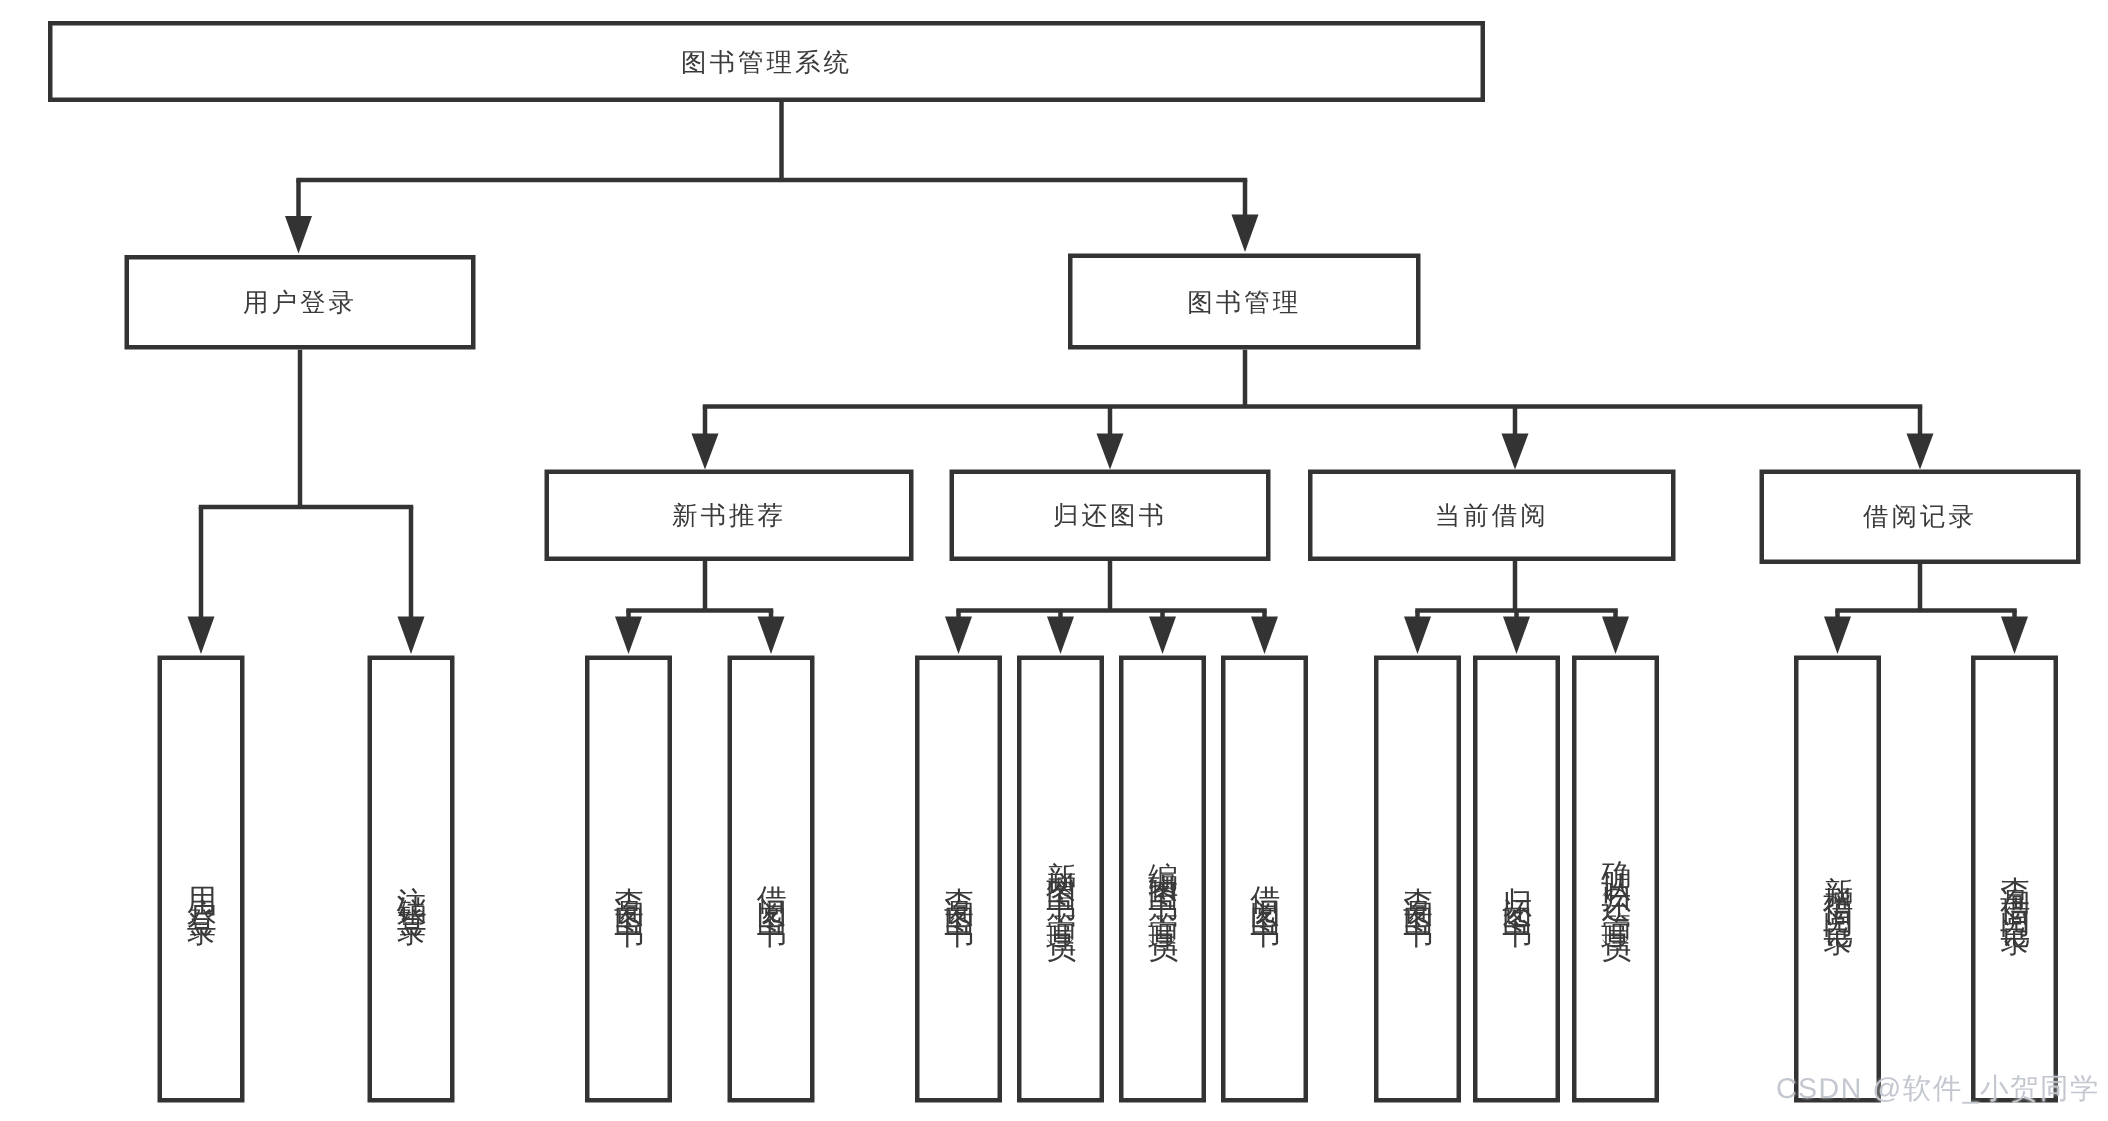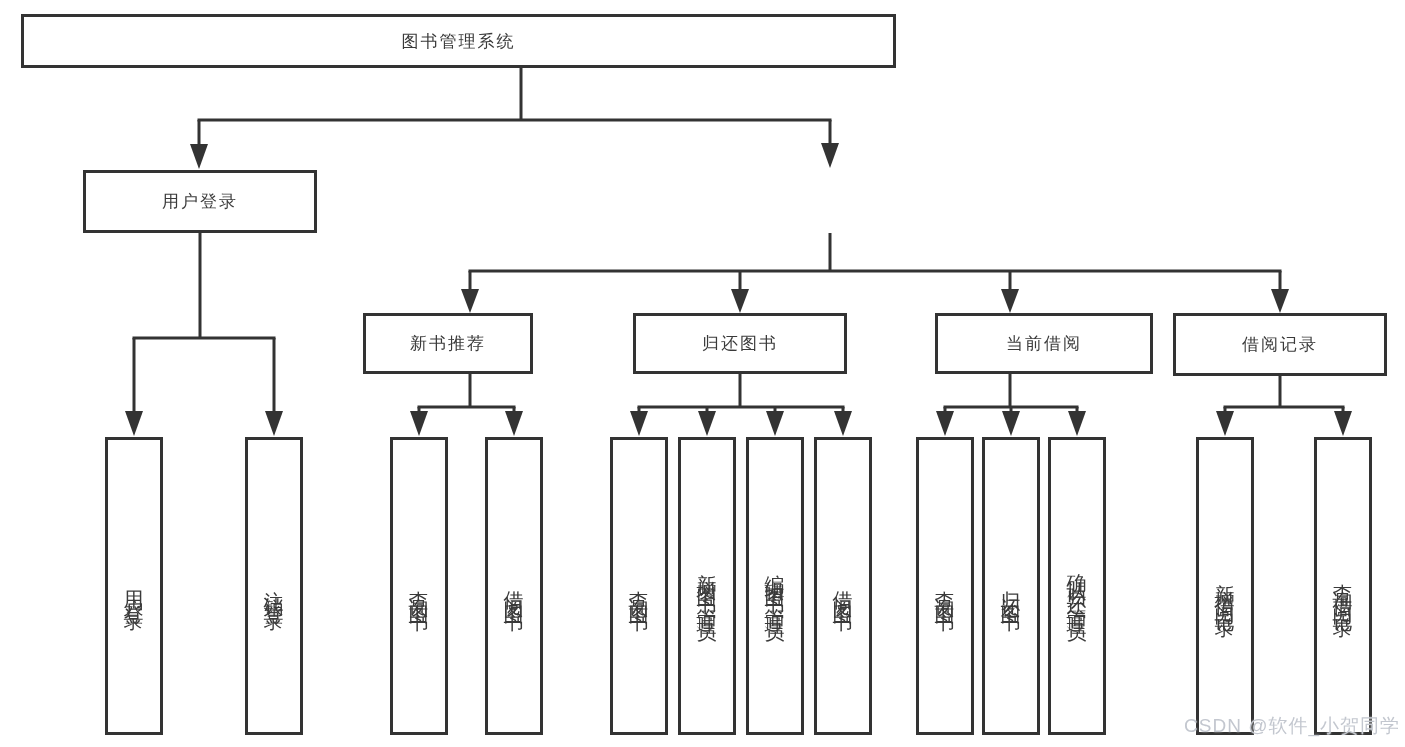--- a/index.html
+++ b/index.html
@@ -131,35 +131,38 @@
 
       <polygon points="936,411 954,411 945,436"></polygon>
       <polygon points="1002,411 1020,411 1011,436"></polygon>
       <polygon points="1068,411 1086,411 1077,436"></polygon>
 
       <polygon points="1216,411 1234,411 1225,436"></polygon>
       <polygon points="1334,411 1352,411 1343,436"></polygon>
     </g>
   </svg>
 
-  <div class="box" style="left:21px;top:14px;width:875px;height:54px">
+  <div class="box" style="left:32px;top:14px;width:958px;height:54px">
     <span class="lbl">图书管理系统</span>
   </div>
 
   <div class="box" style="left:83px;top:170px;width:234px;height:63px">
     <span class="lbl">用户登录</span>
   </div>
-
-  <div class="box" style="left:363px;top:313px;width:170px;height:61px">
+  <div class="box" style="left:712px;top:169px;width:235px;height:64px">
+    <span class="lbl">图书管理</span>
+  </div>
+
+  <div class="box" style="left:363px;top:313px;width:246px;height:61px">
     <span class="lbl">新书推荐</span>
   </div>
   <div class="box" style="left:633px;top:313px;width:214px;height:61px">
     <span class="lbl">归还图书</span>
   </div>
-  <div class="box" style="left:935px;top:313px;width:218px;height:61px">
+  <div class="box" style="left:872px;top:313px;width:245px;height:61px">
     <span class="lbl">当前借阅</span>
   </div>
   <div class="box" style="left:1173px;top:313px;width:214px;height:63px">
     <span class="lbl">借阅记录</span>
   </div>
 
   <div class="box leaf" style="left:105px;top:437px;width:58px;height:298px">
     <span class="lbl">用户登录</span>
   </div>
   <div class="box leaf" style="left:245px;top:437px;width:58px;height:298px">

